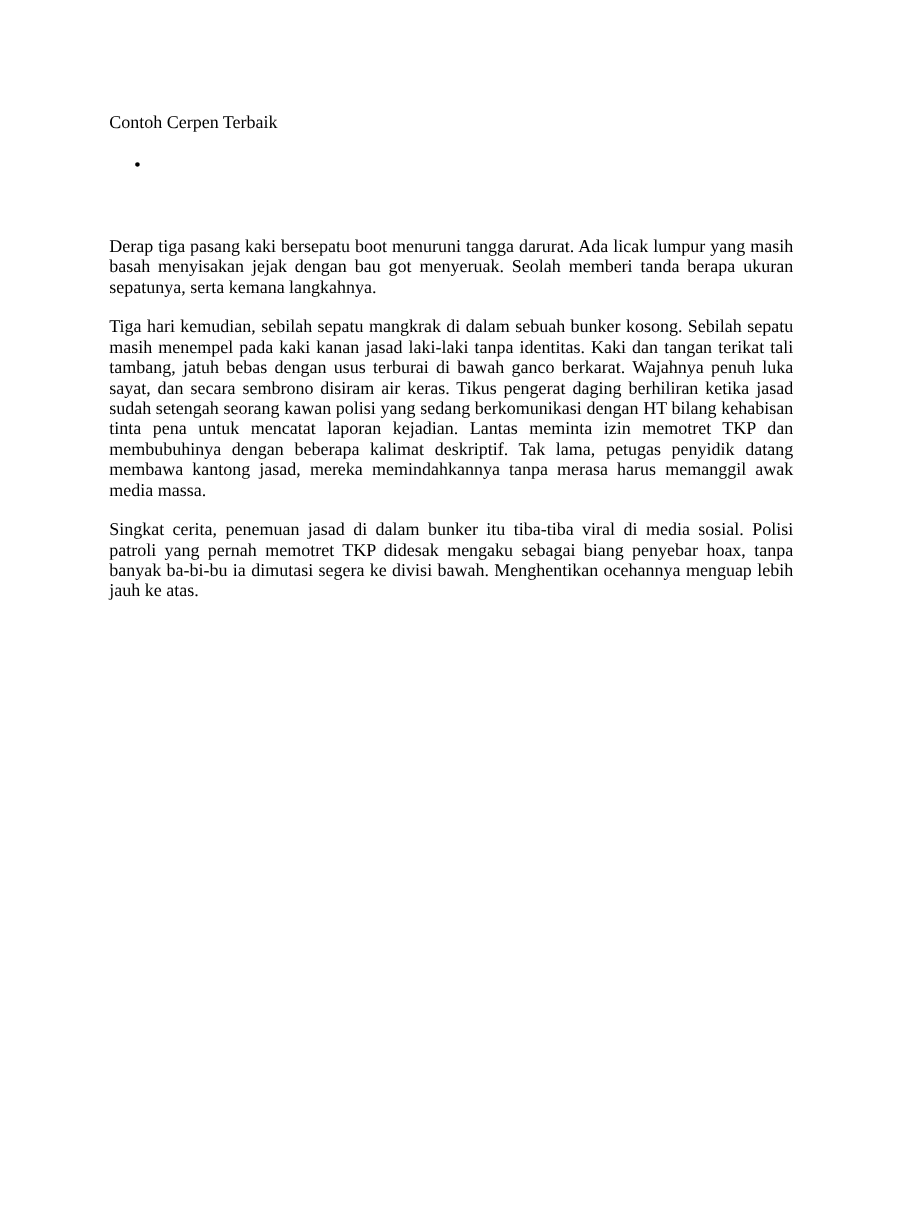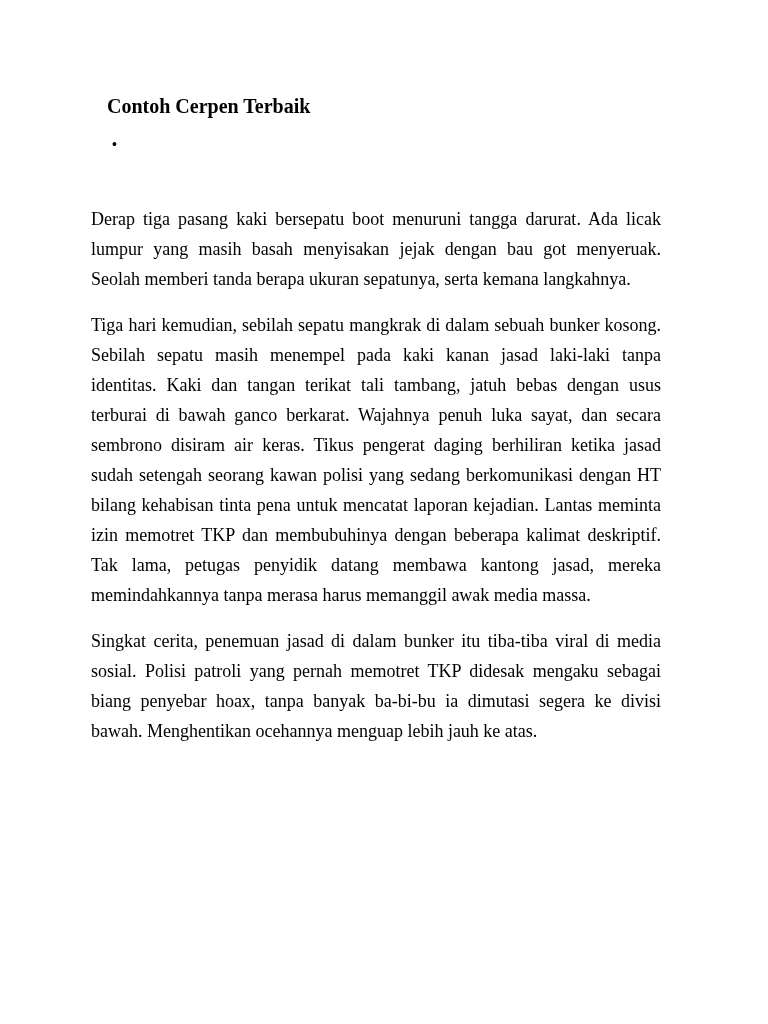--- a/index.html
+++ b/index.html
@@ -20,46 +20,46 @@
     height: 1024px;
     background: #ffffff;
   }
   .content {
     position: absolute;
     top: 94px;
     left: 91px;
     width: 586px;
   }
   .doc-heading {
-    font-size: 20px;
-    font-weight: bold;
+    font-size: 15px;
+    font-weight: normal;
     line-height: 1.2;
-    margin: 0 0 19px 16px;
+    margin: 0 0 19px 0;
   }
   .bullet-row {
     display: flex;
     align-items: baseline;
     margin: 0 0 0 21px;
     font-weight: bold;
     font-size: 16px;
   }
   .bullet-glyph {
     font-size: 14px;
     width: 23px;
     flex: 0 0 23px;
   }
   .bullet-title {
     letter-spacing: 0.2px;
   }
   .body-paragraphs {
     margin-top: 51px;
   }
   .para {
-    font-size: 18px;
-    line-height: 30px;
+    font-size: 15px;
+    line-height: 17px;
     text-align: justify;
     text-justify: inter-word;
     margin: 0 16px 16px 0;
   }
 </style>
 </head>
 <body>
 
 <div class="page">
   <div class="content">

